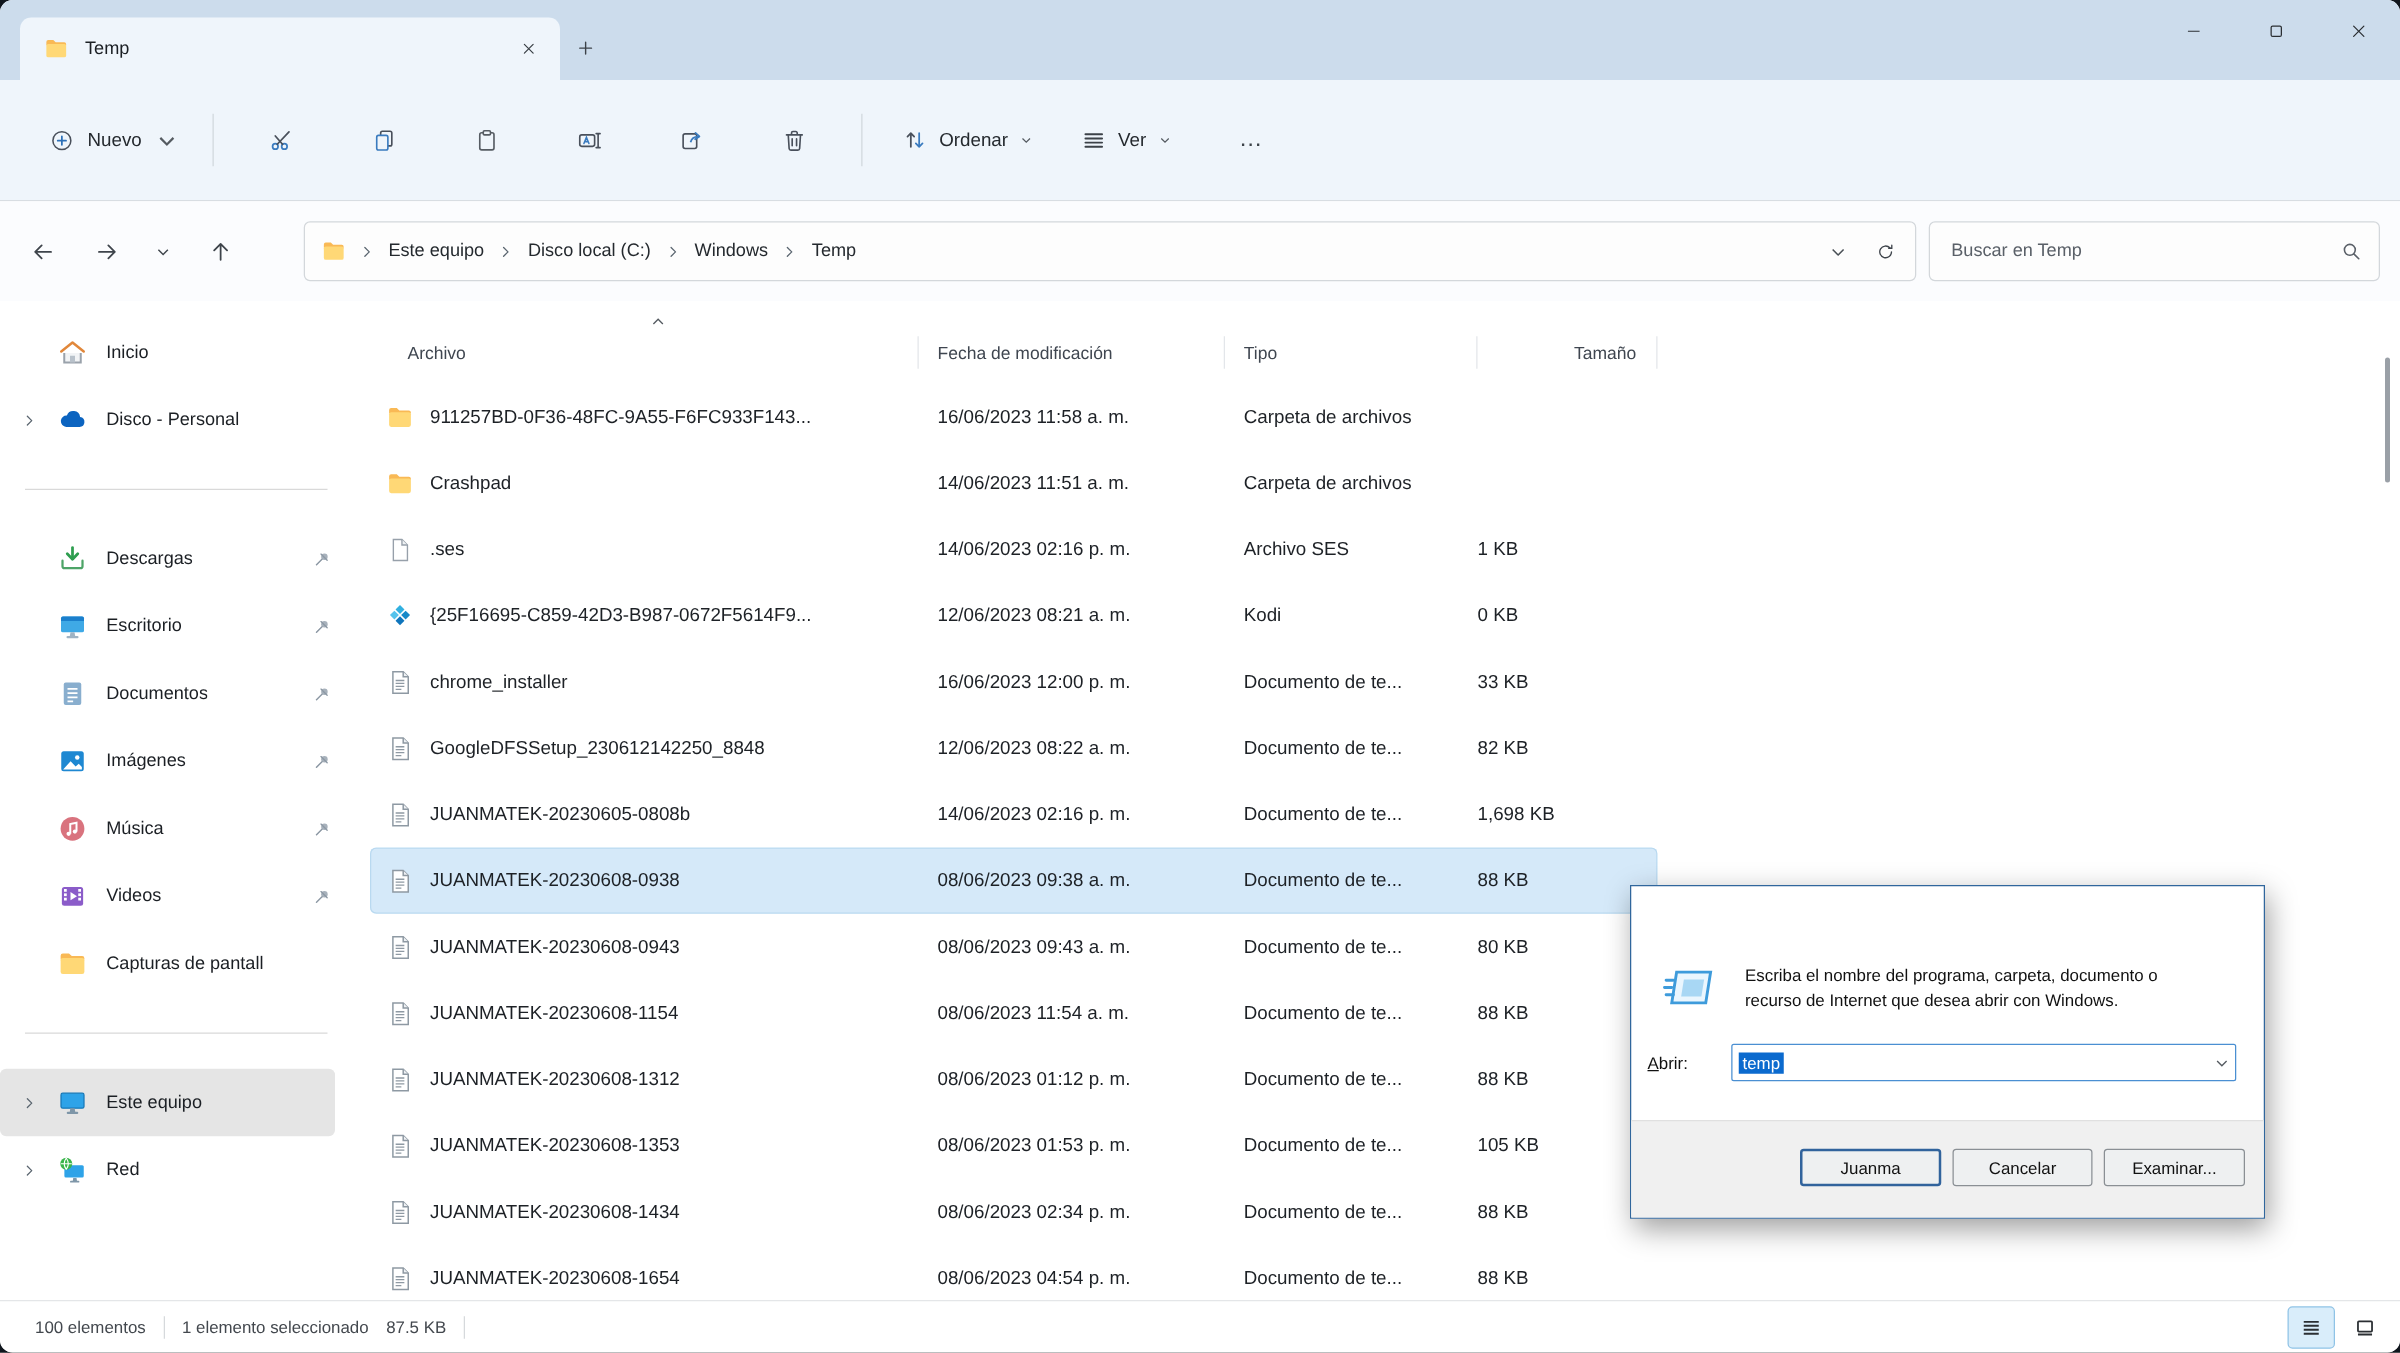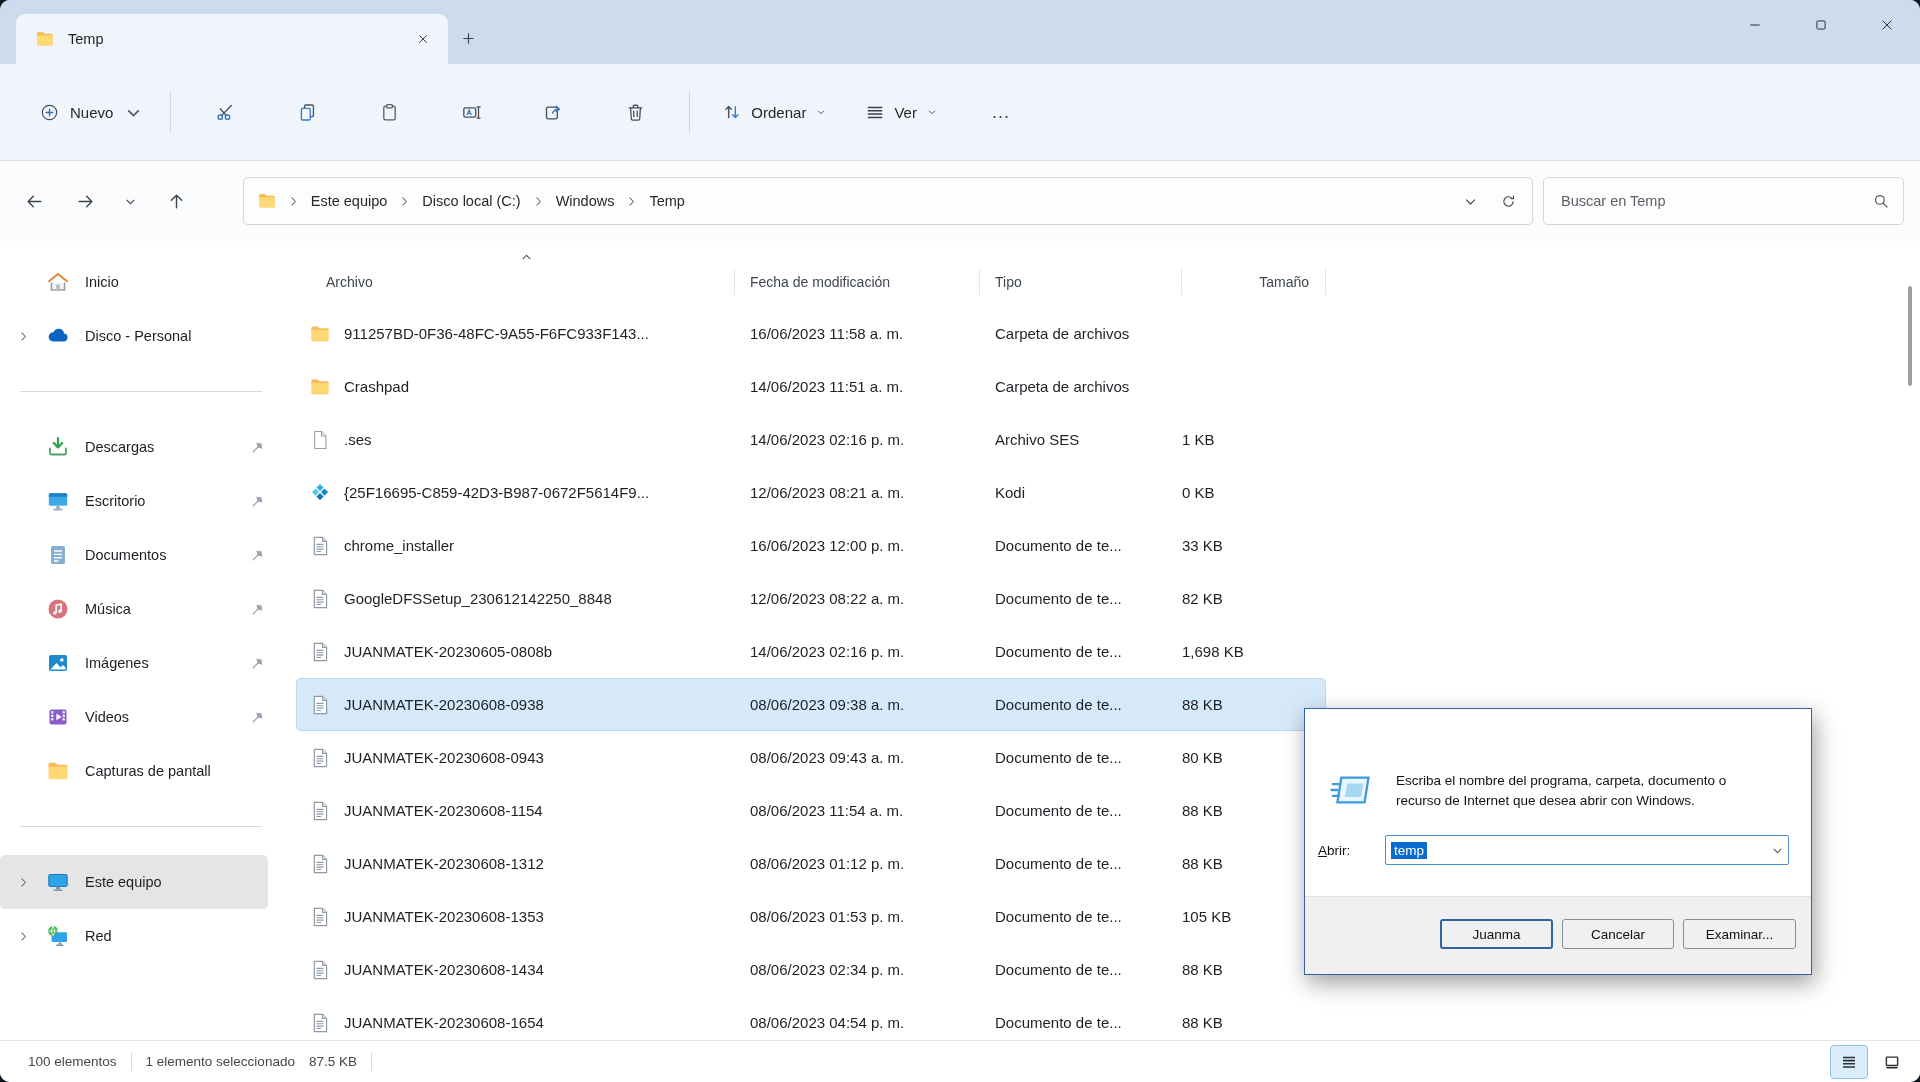--- a/index.html
+++ b/index.html
@@ -447,45 +447,45 @@
               <circle cx="14.3" cy="9.7" r="3.9" fill="#a7b1bb"></circle>
               <path d="M11.4 12.6L4.8 19.2" stroke="#8c98a4" stroke-width="1.8" stroke-linecap="round"></path>
               <path d="M10.2 6.4l7.4 7.4" stroke="#8c98a4" stroke-width="1.6" stroke-linecap="round"></path>
             </svg>
           </span>
         </div>
         <div class="sb-item">
           <span class="sb-chev"></span>
           <span class="ic sb-ic" style="width:24px;height:24px">
             <svg viewBox="0 0 24 24">
+              <rect x="3" y="4" width="18" height="16" rx="2" fill="#1e88d2"></rect>
+              <circle cx="15.8" cy="9" r="1.8" fill="#fff"></circle>
+              <path d="M4.5 18.5l6-6.5 4 4.2 2.5-2.3 2.5 2.6v2z" fill="#fff"></path>
+            </svg>
+          </span>
+          <span class="sb-label">Imágenes</span>
+          <span class="ic sb-pin" style="width:16px;height:16px">
+            <svg viewBox="0 0 24 24">
+              <circle cx="14.3" cy="9.7" r="3.9" fill="#a7b1bb"></circle>
+              <path d="M11.4 12.6L4.8 19.2" stroke="#8c98a4" stroke-width="1.8" stroke-linecap="round"></path>
+              <path d="M10.2 6.4l7.4 7.4" stroke="#8c98a4" stroke-width="1.6" stroke-linecap="round"></path>
+            </svg>
+          </span>
+        </div>
+        <div class="sb-item">
+          <span class="sb-chev"></span>
+          <span class="ic sb-ic" style="width:24px;height:24px">
+            <svg viewBox="0 0 24 24">
               <circle cx="12" cy="12" r="9.5" fill="#d9737e"></circle>
               <path d="M10.2 16V8.2l5-1v7" fill="none" stroke="#fff" stroke-width="1.6"></path>
               <circle cx="8.9" cy="16" r="1.7" fill="#fff"></circle>
               <circle cx="13.9" cy="14.2" r="1.7" fill="#fff"></circle>
             </svg>
           </span>
           <span class="sb-label">Música</span>
-          <span class="ic sb-pin" style="width:16px;height:16px">
-            <svg viewBox="0 0 24 24">
-              <circle cx="14.3" cy="9.7" r="3.9" fill="#a7b1bb"></circle>
-              <path d="M11.4 12.6L4.8 19.2" stroke="#8c98a4" stroke-width="1.8" stroke-linecap="round"></path>
-              <path d="M10.2 6.4l7.4 7.4" stroke="#8c98a4" stroke-width="1.6" stroke-linecap="round"></path>
-            </svg>
-          </span>
-        </div>
-        <div class="sb-item">
-          <span class="sb-chev"></span>
-          <span class="ic sb-ic" style="width:24px;height:24px">
-            <svg viewBox="0 0 24 24">
-              <rect x="3" y="4" width="18" height="16" rx="2" fill="#1e88d2"></rect>
-              <circle cx="15.8" cy="9" r="1.8" fill="#fff"></circle>
-              <path d="M4.5 18.5l6-6.5 4 4.2 2.5-2.3 2.5 2.6v2z" fill="#fff"></path>
-            </svg>
-          </span>
-          <span class="sb-label">Imágenes</span>
           <span class="ic sb-pin" style="width:16px;height:16px">
             <svg viewBox="0 0 24 24">
               <circle cx="14.3" cy="9.7" r="3.9" fill="#a7b1bb"></circle>
               <path d="M11.4 12.6L4.8 19.2" stroke="#8c98a4" stroke-width="1.8" stroke-linecap="round"></path>
               <path d="M10.2 6.4l7.4 7.4" stroke="#8c98a4" stroke-width="1.6" stroke-linecap="round"></path>
             </svg>
           </span>
         </div>
         <div class="sb-item">
           <span class="sb-chev"></span>

